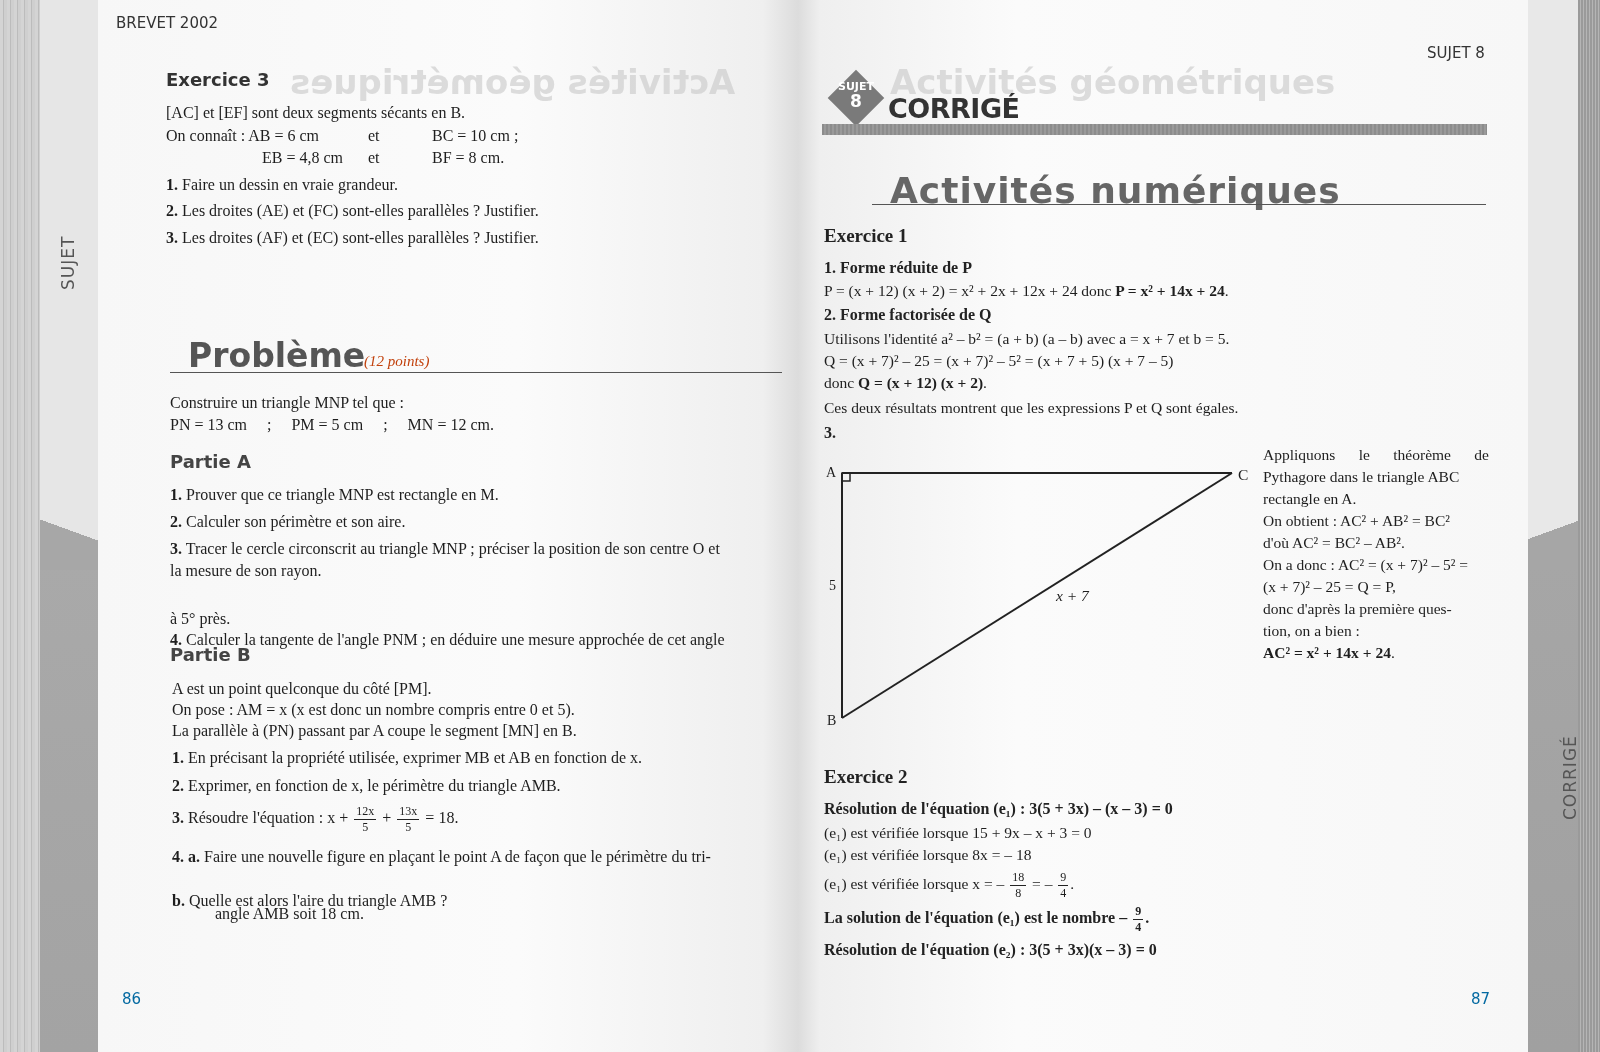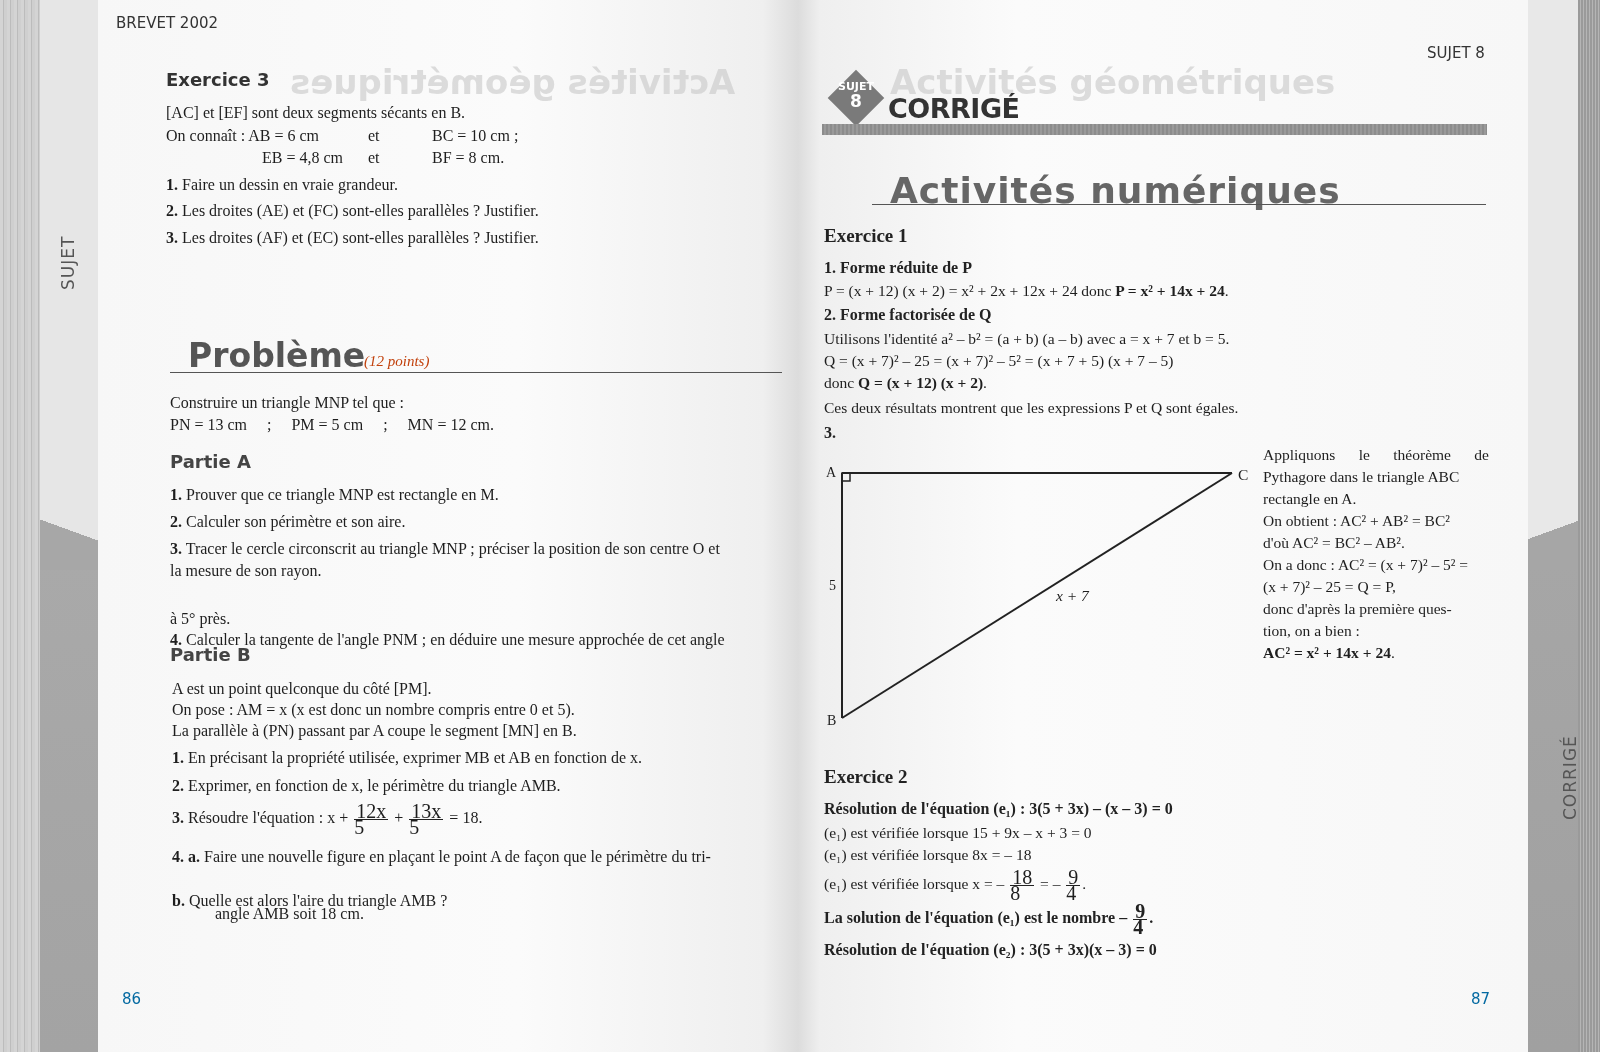--- a/index.html
+++ b/index.html
@@ -55,21 +55,21 @@
 
     .ex-title { font-family:"DejaVu Sans", sans-serif; font-weight:bold; font-size:18px; color:#333; }
     .txt { font-size:16px; line-height:22px; white-space:nowrap; }
     .num { font-weight:bold; }
 
     .prob-title { font-family:"DejaVu Sans", sans-serif; font-weight:bold; font-size:33px; color:#555; }
     .prob-pts { font-style:italic; font-size:15px; color:#c2410c; }
     .rule { position:absolute; height:1px; background:#555; }
     .part-title { font-family:"DejaVu Sans", sans-serif; font-weight:bold; font-size:18px; color:#444; }
 
-    .frac { display:inline-block; vertical-align:middle; text-align:left; font-size:20px; line-height:15px; margin:0 2px; }
+    .frac { display:inline-block; vertical-align:middle; text-align:center; font-size:12px; line-height:15px; margin:0 2px; }
     .frac .n { display:block; border-bottom:1px solid #222; padding:0 2px; }
     .frac .d { display:block; }
 
     
     .corrige-badge { position:absolute; left:828px; top:70px; width:56px; height:56px; }
     .diamond { position:absolute; left:8px; top:8px; width:40px; height:40px; background:#7a7a7a; transform:rotate(45deg); }
     .badge-text { position:absolute; left:0; top:10px; width:56px; text-align:center; color:#fff;
       font-family:"DejaVu Sans", sans-serif; font-weight:bold; font-size:11px; line-height:14px; }
     .badge-text .big { font-size:17px; }
     .corrige-title { font-family:"DejaVu Sans", sans-serif; font-weight:bold; font-size:27px; color:#333; letter-spacing:-0.5px; }

